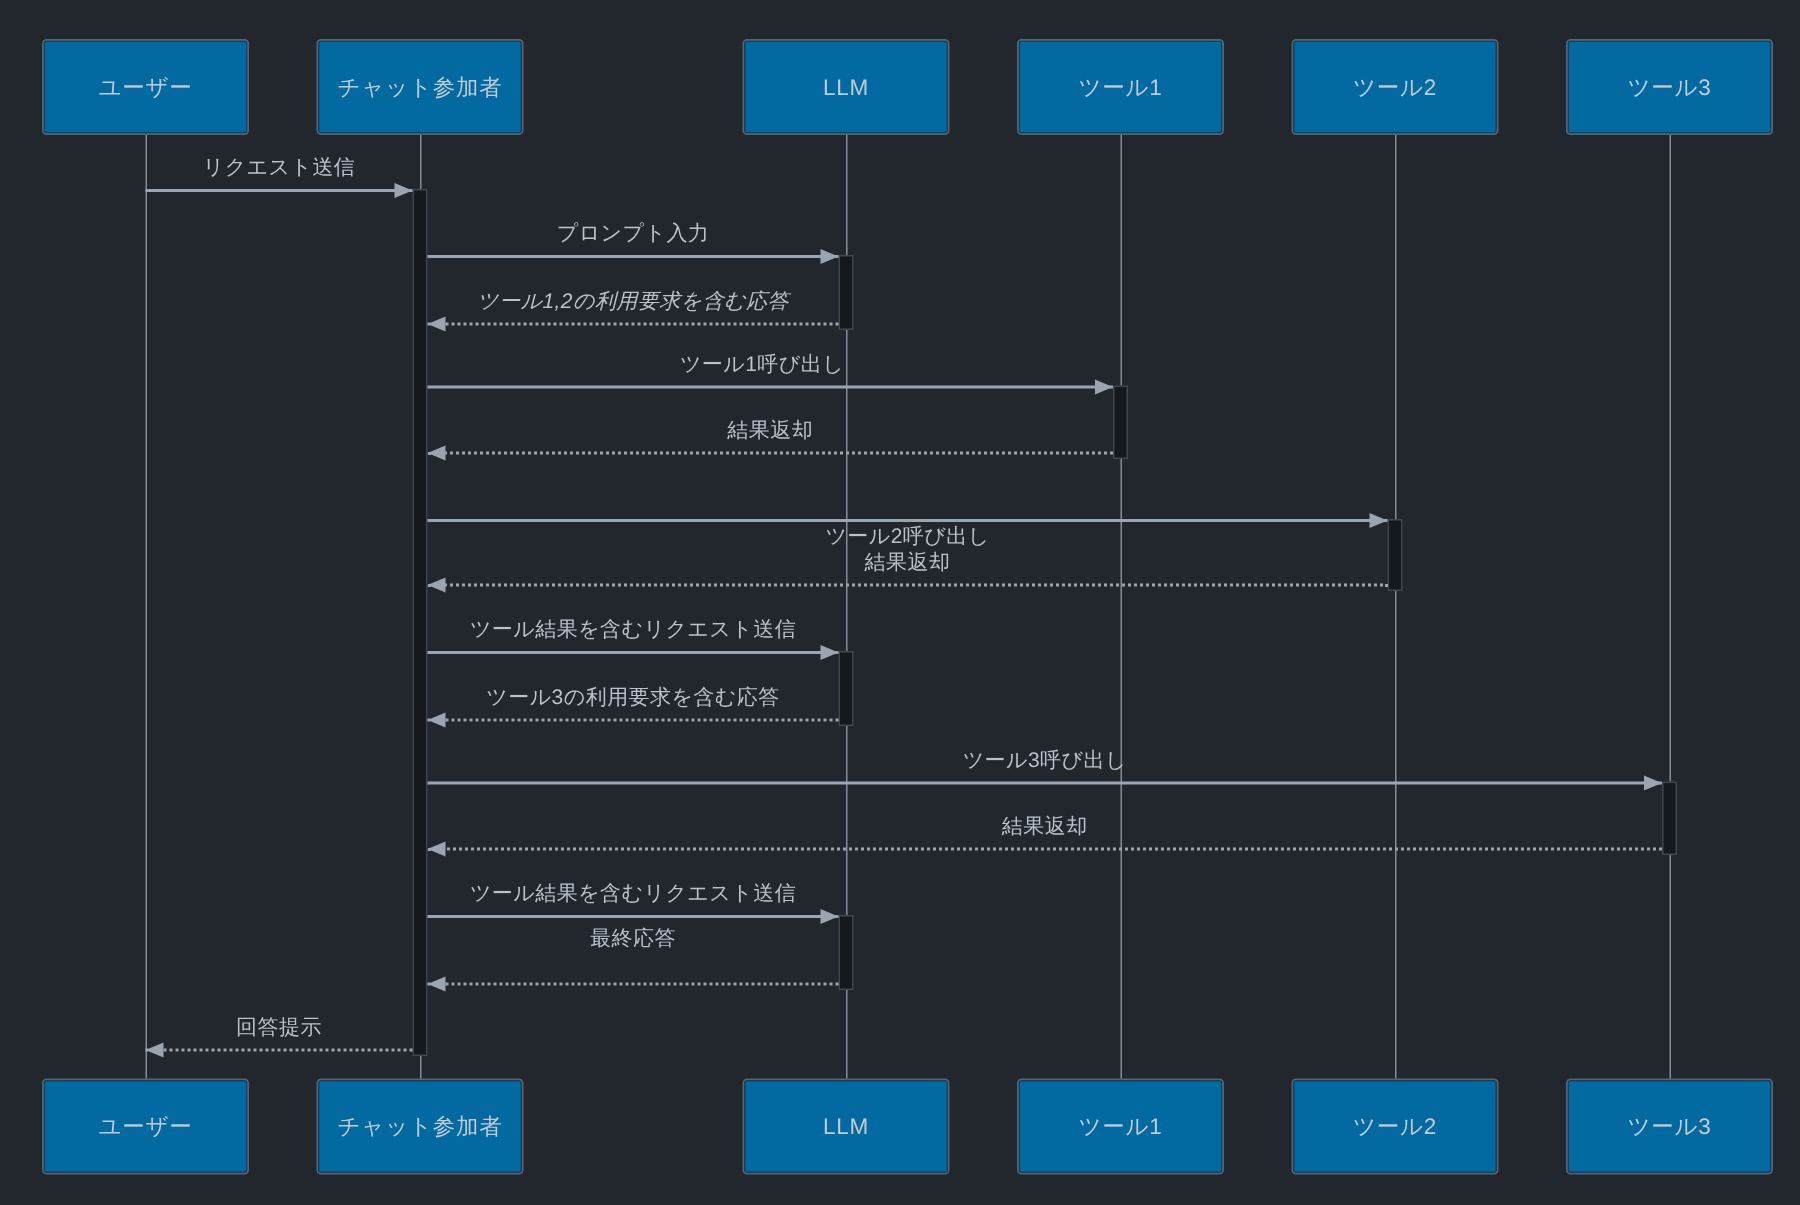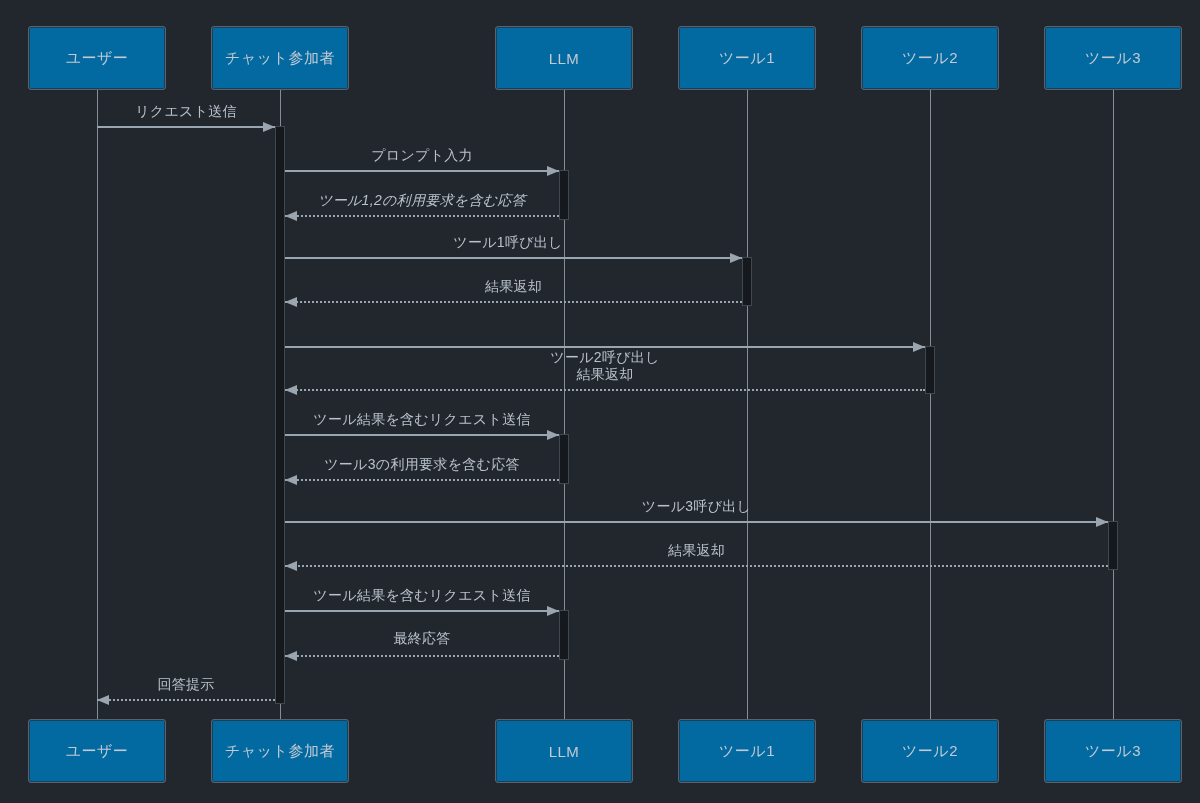--- a/index.html
+++ b/index.html
@@ -115,21 +115,21 @@
     <div class="arrowhead right" style="left: 1096px; top: 517px;"></div>
     <div class="msg-label" style="left: 696.5px; bottom: 287px;">ツール3呼び出し</div>
     <div class="msg-line dashed" style="left: 285px; top: 565px; width: 823px;"></div>
     <div class="arrowhead left" style="left: 285px; top: 561px;"></div>
     <div class="msg-label" style="left: 696.5px; bottom: 243px;">結果返却</div>
     <div class="msg-line solid" style="left: 285px; top: 610px; width: 274px;"></div>
     <div class="arrowhead right" style="left: 547px; top: 606px;"></div>
     <div class="msg-label" style="left: 422px; bottom: 198px;">ツール結果を含むリクエスト送信</div>
     <div class="msg-line dashed" style="left: 285px; top: 655px; width: 274px;"></div>
     <div class="arrowhead left" style="left: 285px; top: 651px;"></div>
-    <div class="msg-label" style="left: 422px; bottom: 155px;">最終応答</div>
+    <div class="msg-label" style="left: 422px; bottom: 168px;">最終応答</div>
     <div class="msg-line dashed" style="left: 97px; top: 699px; width: 178px;"></div>
     <div class="arrowhead left" style="left: 97px; top: 695px;"></div>
     <div class="msg-label" style="left: 186px; bottom: 109px; margin-top: 12px;">回答提示</div>
     <div class="actor-box" style="left: 28px; top: 26px;">
       <span>ユーザー</span>
     </div>
     <div class="actor-box" style="left: 28px; top: 719px;">
       <span>ユーザー</span>
     </div>
     <div class="actor-box" style="left: 211px; top: 26px;">

